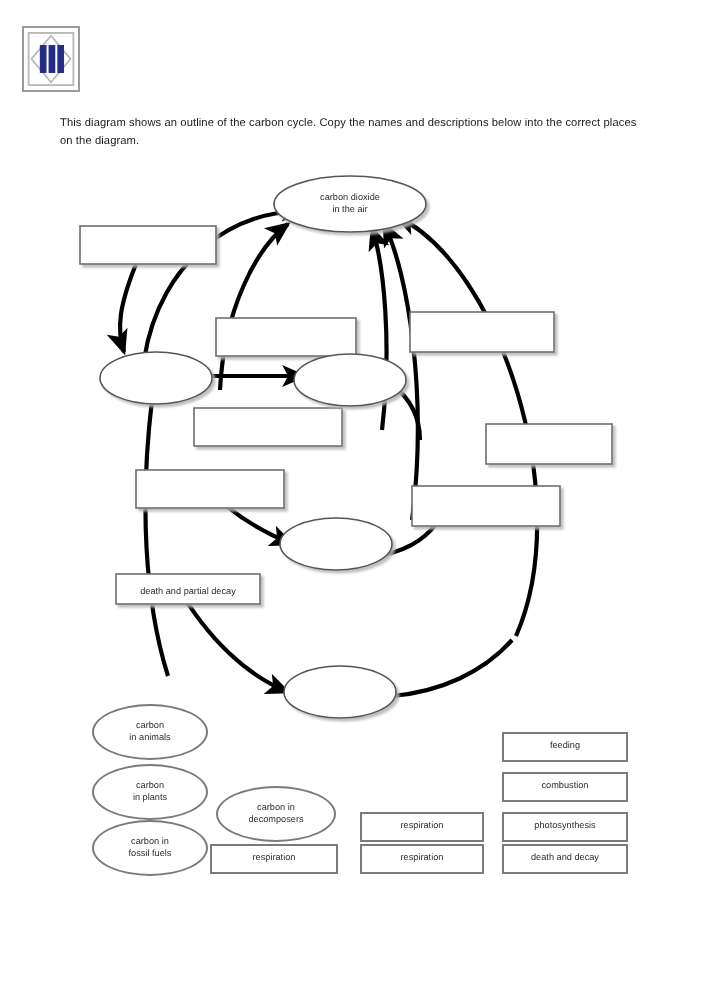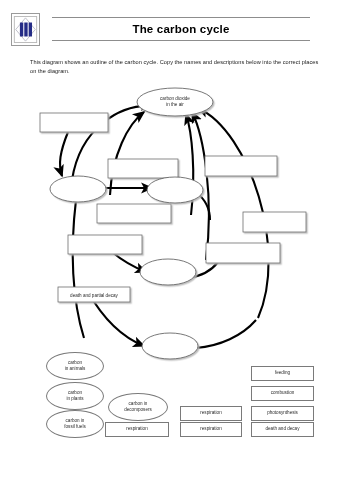--- a/index.html
+++ b/index.html
@@ -119,25 +119,20 @@
     <div class="logo-box">
       <svg class="logo-inner" viewBox="0 0 29 33">
         <rect x="2.5" y="2.5" width="24" height="28" fill="#ffffff" stroke="#b9b9b9" stroke-width="1"></rect>
         <polygon points="14.5,4 25,16.5 14.5,29 4,16.5" fill="none" stroke="#b4b4bf" stroke-width="0.9"></polygon>
         <rect x="8.5" y="9" width="3.6" height="15" fill="#252c86"></rect>
         <rect x="13.2" y="9" width="3.6" height="15" fill="#252c86"></rect>
         <rect x="17.9" y="9" width="3.6" height="15" fill="#252c86"></rect>
       </svg>
     </div>
 
-    <div class="title-wrap">
-      <div class="rule"></div>
-      <div class="title-text">The carbon cycle</div>
-      <div class="rule"></div>
-    </div>
   </div>
 
   <div class="instructions">This diagram shows an outline of the carbon cycle. Copy  the names and descriptions below into the correct places on the diagram.</div>
 
   <div class="diagram">
     <svg width="354" height="300" viewBox="0 0 354 300">
       <defs>
         <marker id="ah" markerWidth="7" markerHeight="7" refX="5.2" refY="3" orient="auto" markerUnits="strokeWidth">
           <path d="M0,0.4 L6,3 L0,5.6 L1.4,3 Z" fill="#000000"></path>
         </marker>

